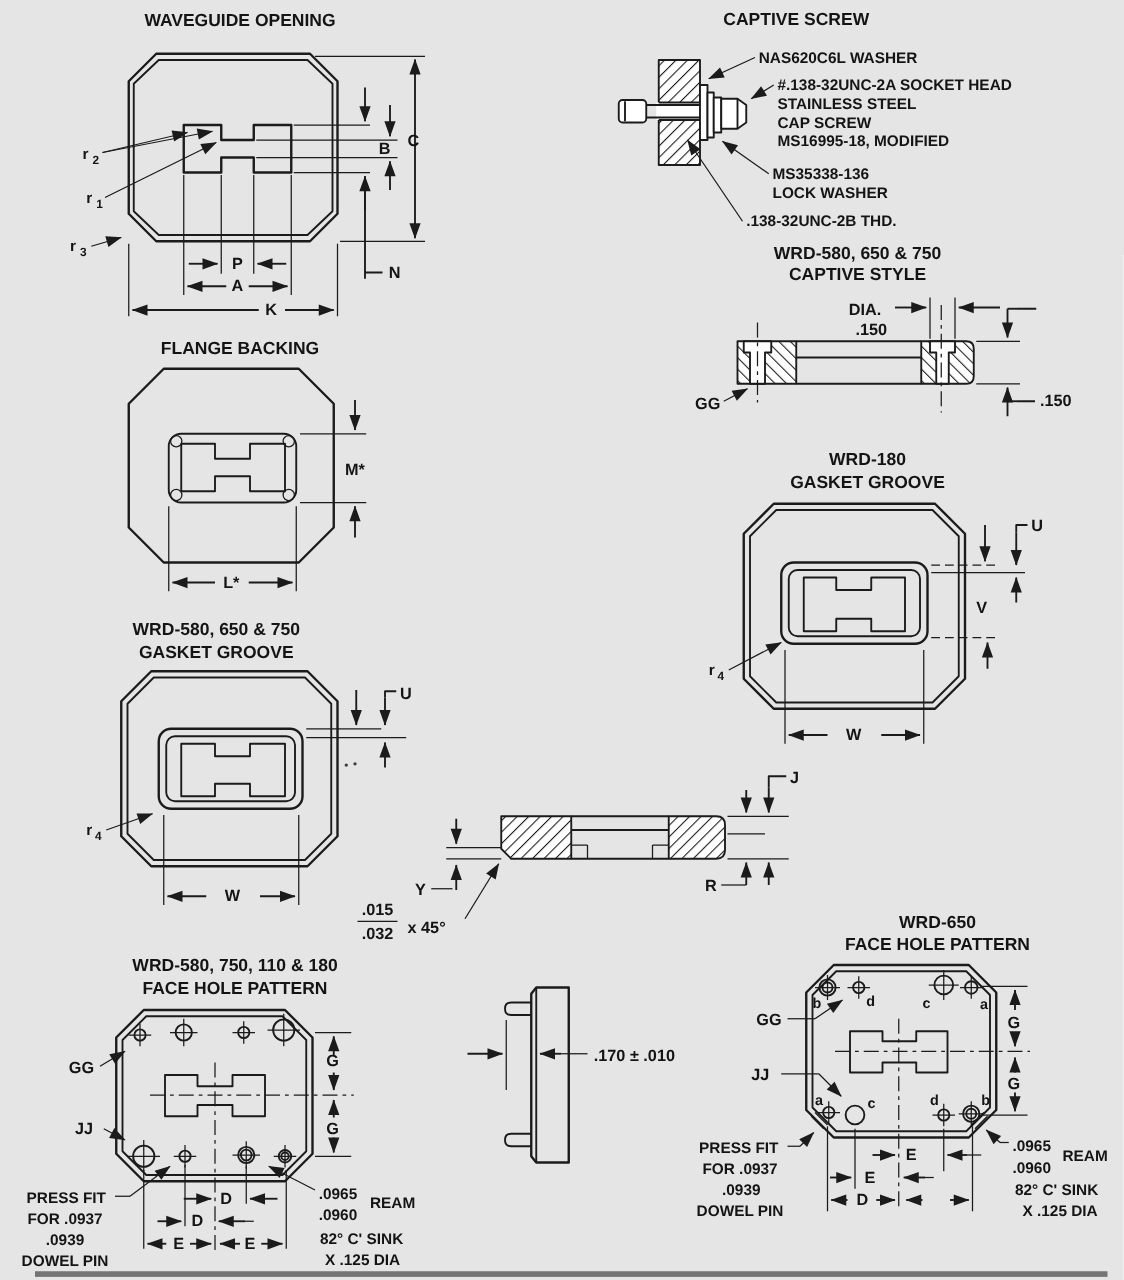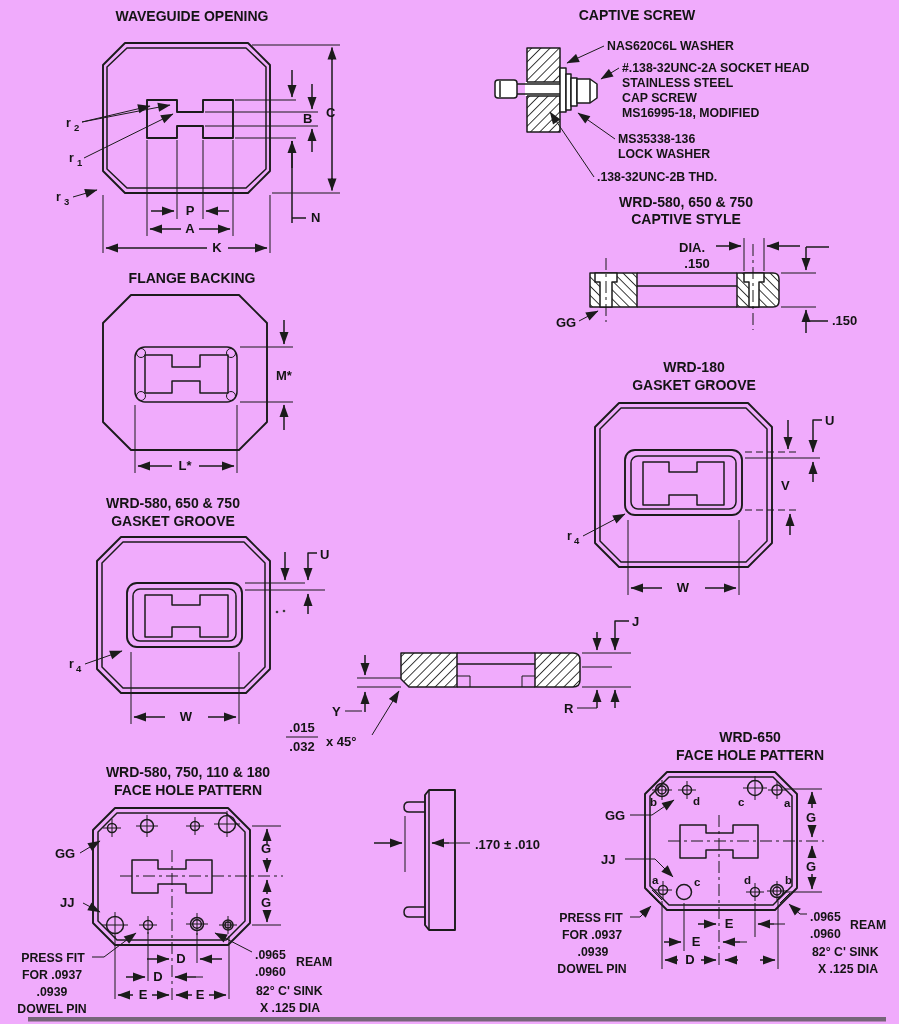--- a/index.html
+++ b/index.html
@@ -1,16 +1,16 @@
 <!DOCTYPE html>
 <html><head>
 <meta charset="utf-8">
 <style>
   html,body{margin:0;padding:0;background:#fff;}
-  .sheet{position:relative;width:899px;height:1024px;background:#f0abfc;overflow:hidden;}
+  .sheet{position:relative;width:899px;height:1024px;background:#e5e5e5;overflow:hidden;}
   .sheet svg{position:absolute;left:0;top:0;}
   .ln{fill:none;stroke:#1b1b1b;stroke-width:1.5;stroke-linecap:butt;stroke-linejoin:round;}
   .thk{stroke-width:1.9;}
   .thin{stroke-width:1;}
   .wfill{fill:#ffffff;stroke:#1b1b1b;stroke-width:1.5;stroke-linejoin:round;}
   .hA{fill:url(#hA);stroke:#1b1b1b;stroke-width:1.5;stroke-linejoin:round;}
   .hB{fill:url(#hB);stroke:#1b1b1b;stroke-width:1.5;stroke-linejoin:round;}
   .dash{stroke-dasharray:7 4;}
   .cl{stroke-dasharray:12 4 3 4;stroke-width:1;}
   .ae{marker-end:url(#ar);}

